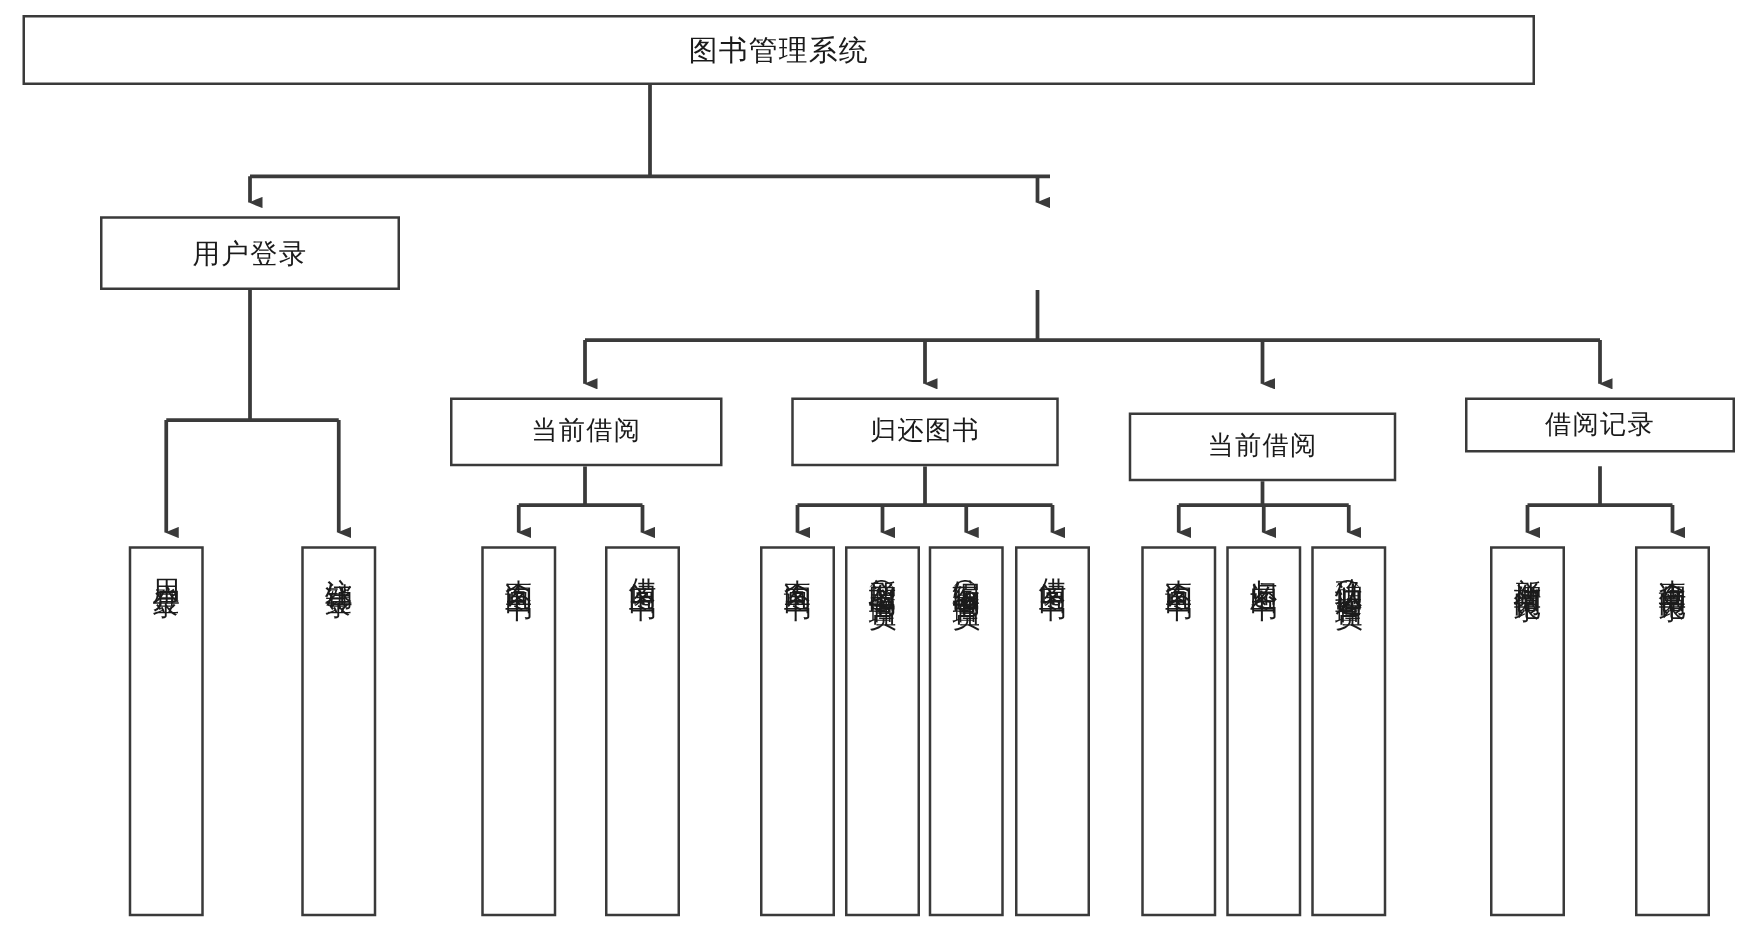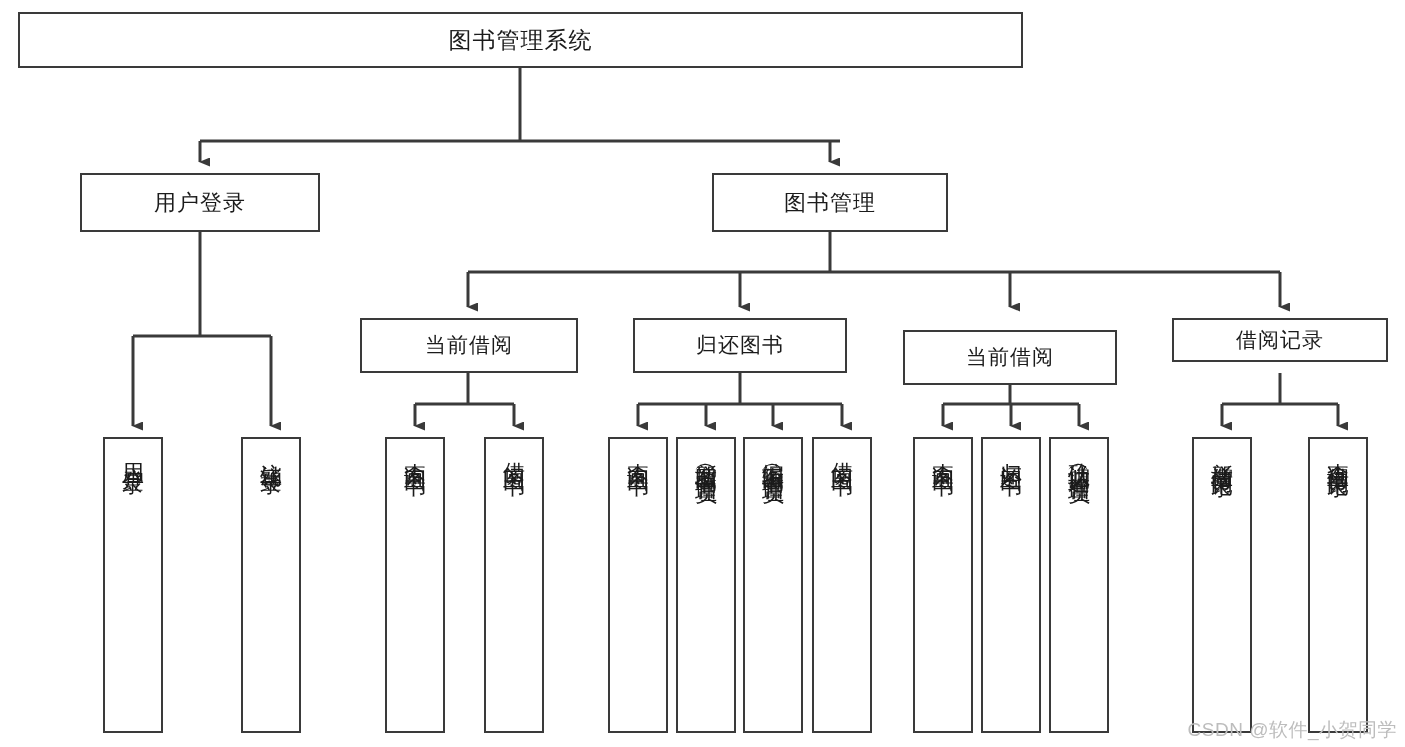--- a/index.html
+++ b/index.html
@@ -119,29 +119,26 @@
       <path d="M1011,404 L1011,426" marker-end="url(#arrow)"></path>
       <path d="M1079,404 L1079,426" marker-end="url(#arrow)"></path>
 
       <path d="M1280,373 L1280,404"></path>
       <path d="M1222,404 L1338,404"></path>
       <path d="M1222,404 L1222,426" marker-end="url(#arrow)"></path>
       <path d="M1338,404 L1338,426" marker-end="url(#arrow)"></path>
     </g>
   </svg>
 
-  <div class="node root" style="left:18px; top:12px; width:1005px; height:56px;">
+  <div class="node root" style="left:18px; top:12px; width:1210px; height:56px;">
     <span class="label">图书管理系统</span>
   </div>
 
   <div class="node lvl2" style="left:80px; top:173px; width:240px; height:59px;">
     <span class="label">用户登录</span>
-  </div>
-  <div class="node lvl2" style="left:712px; top:173px; width:236px; height:59px;">
-    <span class="label">图书管理</span>
   </div>
 
   <div class="node lvl3" style="left:360px; top:318px; width:218px; height:55px;">
     <span class="label">当前借阅</span>
   </div>
   <div class="node lvl3" style="left:633px; top:318px; width:214px; height:55px;">
     <span class="label">归还图书</span>
   </div>
   <div class="node lvl3" style="left:903px; top:330px; width:214px; height:55px;">
     <span class="label">当前借阅</span>
@@ -187,15 +184,14 @@
     <span class="label">确认归还（管理员）</span>
   </div>
 
   <div class="node leaf tall-text" style="left:1192px; top:437px; width:60px; height:296px;">
     <span class="label">新增借阅记录</span>
   </div>
   <div class="node leaf tall-text" style="left:1308px; top:437px; width:60px; height:296px;">
     <span class="label">查询借阅记录</span>
   </div>
 
-  <div class="watermark">CSDN @软件_小贺同学</div>
 
 </div>
 
 </body></html>

